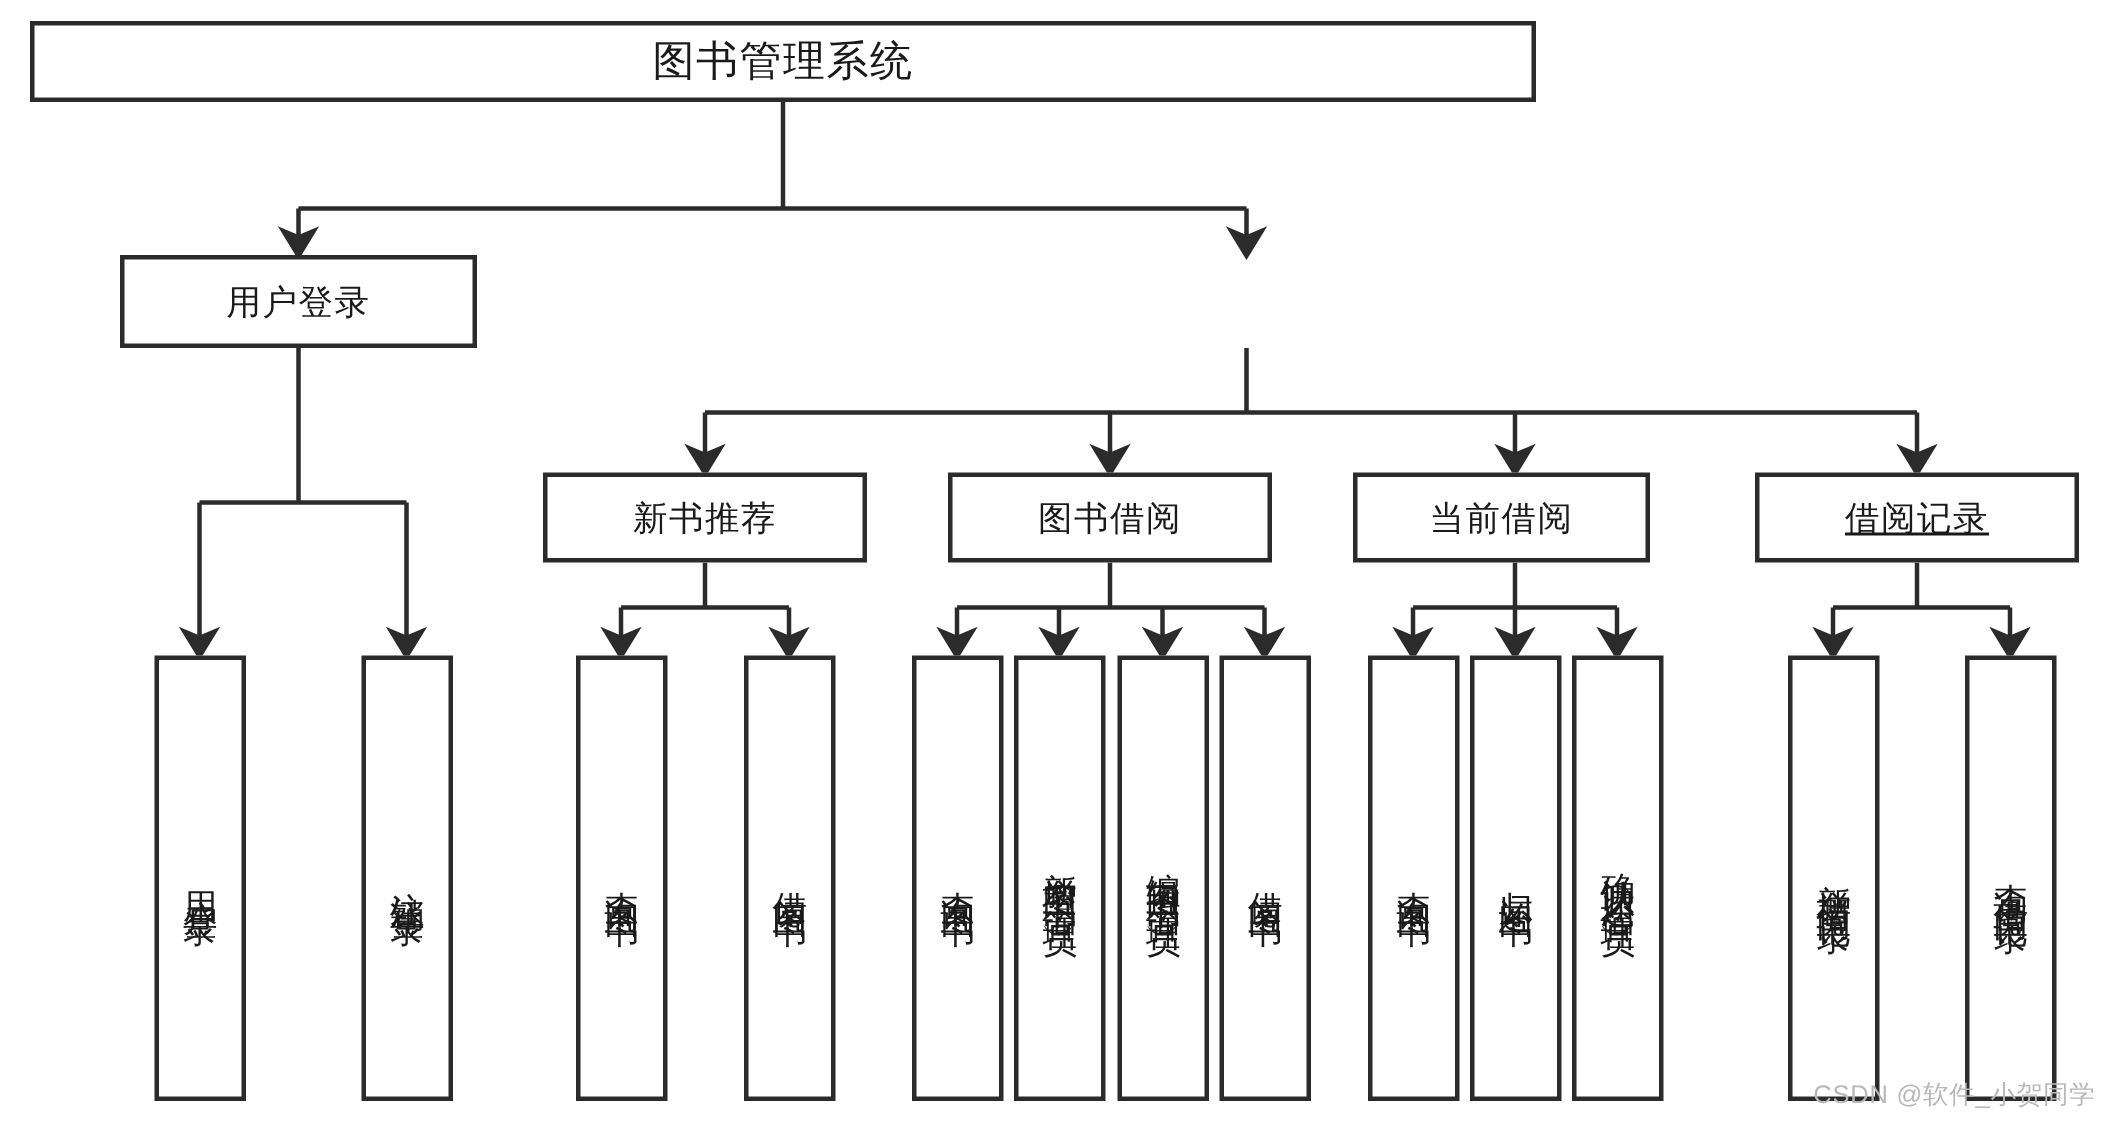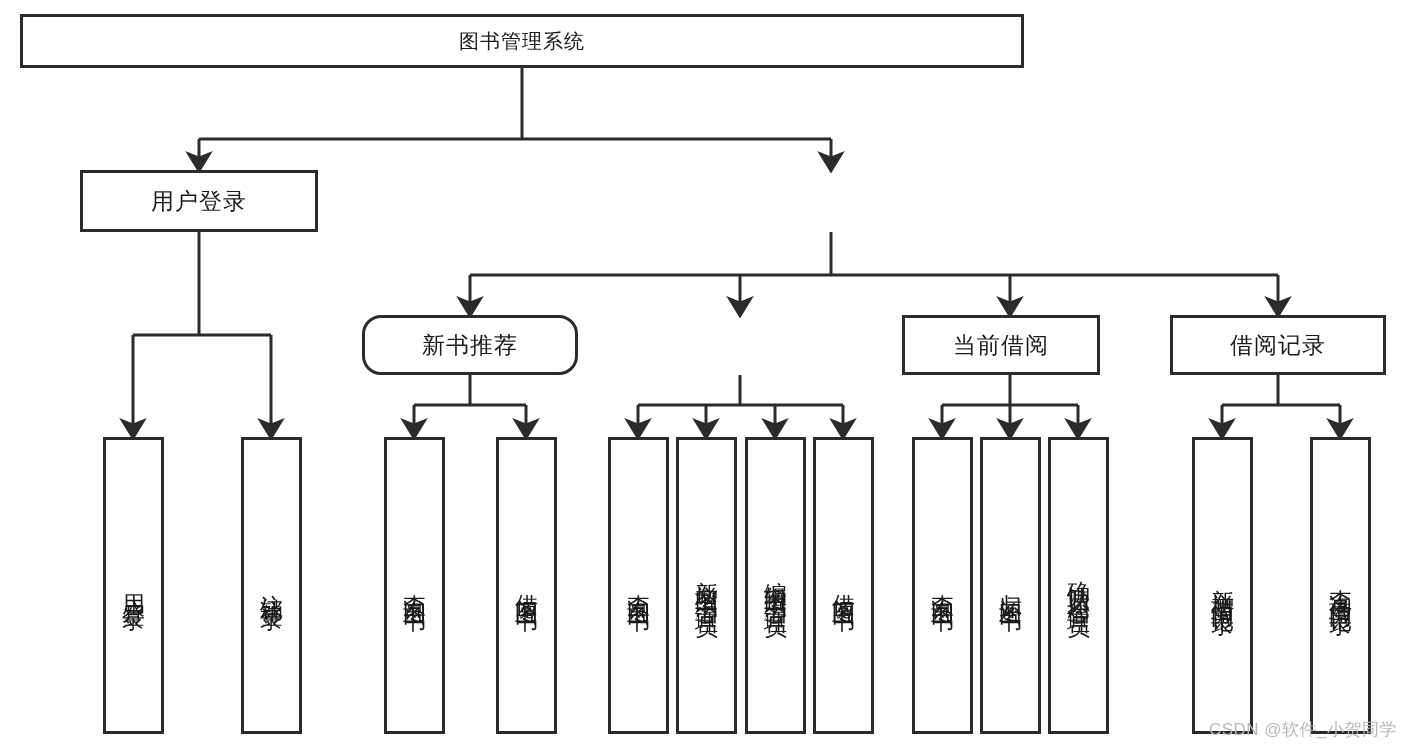--- a/index.html
+++ b/index.html
@@ -35,21 +35,21 @@
     justify-content: center;
     color: #1a1a1a;
     z-index: 2;
   }
   .node.horizontal {
     font-size: 23px;
     letter-spacing: 1px;
     white-space: nowrap;
   }
   .node.root {
-    font-size: 20px;
+    font-size: 28px;
   }
   .node.vertical {
     font-size: 23px;
     align-items: center;
     justify-content: center;
     padding: 8px 0;
   }
   .vlabel {
     writing-mode: vertical-rl;
     text-orientation: upright;
@@ -131,30 +131,33 @@
 
   <div class="node horizontal root" style="left:20px; top:14px; width:1004px; height:54px;">
     <span class="hlabel">图书管理系统</span>
   </div>
 
   <div class="node horizontal" style="left:80px; top:170px; width:238px; height:62px;">
     <span class="hlabel">用户登录</span>
   </div>
 
 
-  <div class="node horizontal" style="left:362px; top:315px; width:216px; height:60px;border-radius:19px;">
+  <div class="node horizontal" style="left:362px; top:315px; width:216px; height:60px;">
     <span class="hlabel">新书推荐</span>
   </div>
 
+  <div class="node horizontal" style="left:632px; top:315px; width:216px; height:60px;">
+    <span class="hlabel">图书借阅</span>
+  </div>
 
   <div class="node horizontal" style="left:902px; top:315px; width:198px; height:60px;">
     <span class="hlabel">当前借阅</span>
   </div>
 
-  <div class="node horizontal" style="left:1170px; top:315px; width:216px; height:60px;">
+  <div class="node horizontal" style="left:1170px; top:315px; width:216px; height:60px;text-decoration:underline;">
     <span class="hlabel">借阅记录</span>
   </div>
 
   <div class="node vertical" style="left:103px; top:437px; width:61px; height:297px;">
     <span class="vlabel">用户登录</span>
   </div>
 
   <div class="node vertical" style="left:241px; top:437px; width:61px; height:297px;">
     <span class="vlabel">注销登录</span>
   </div>

